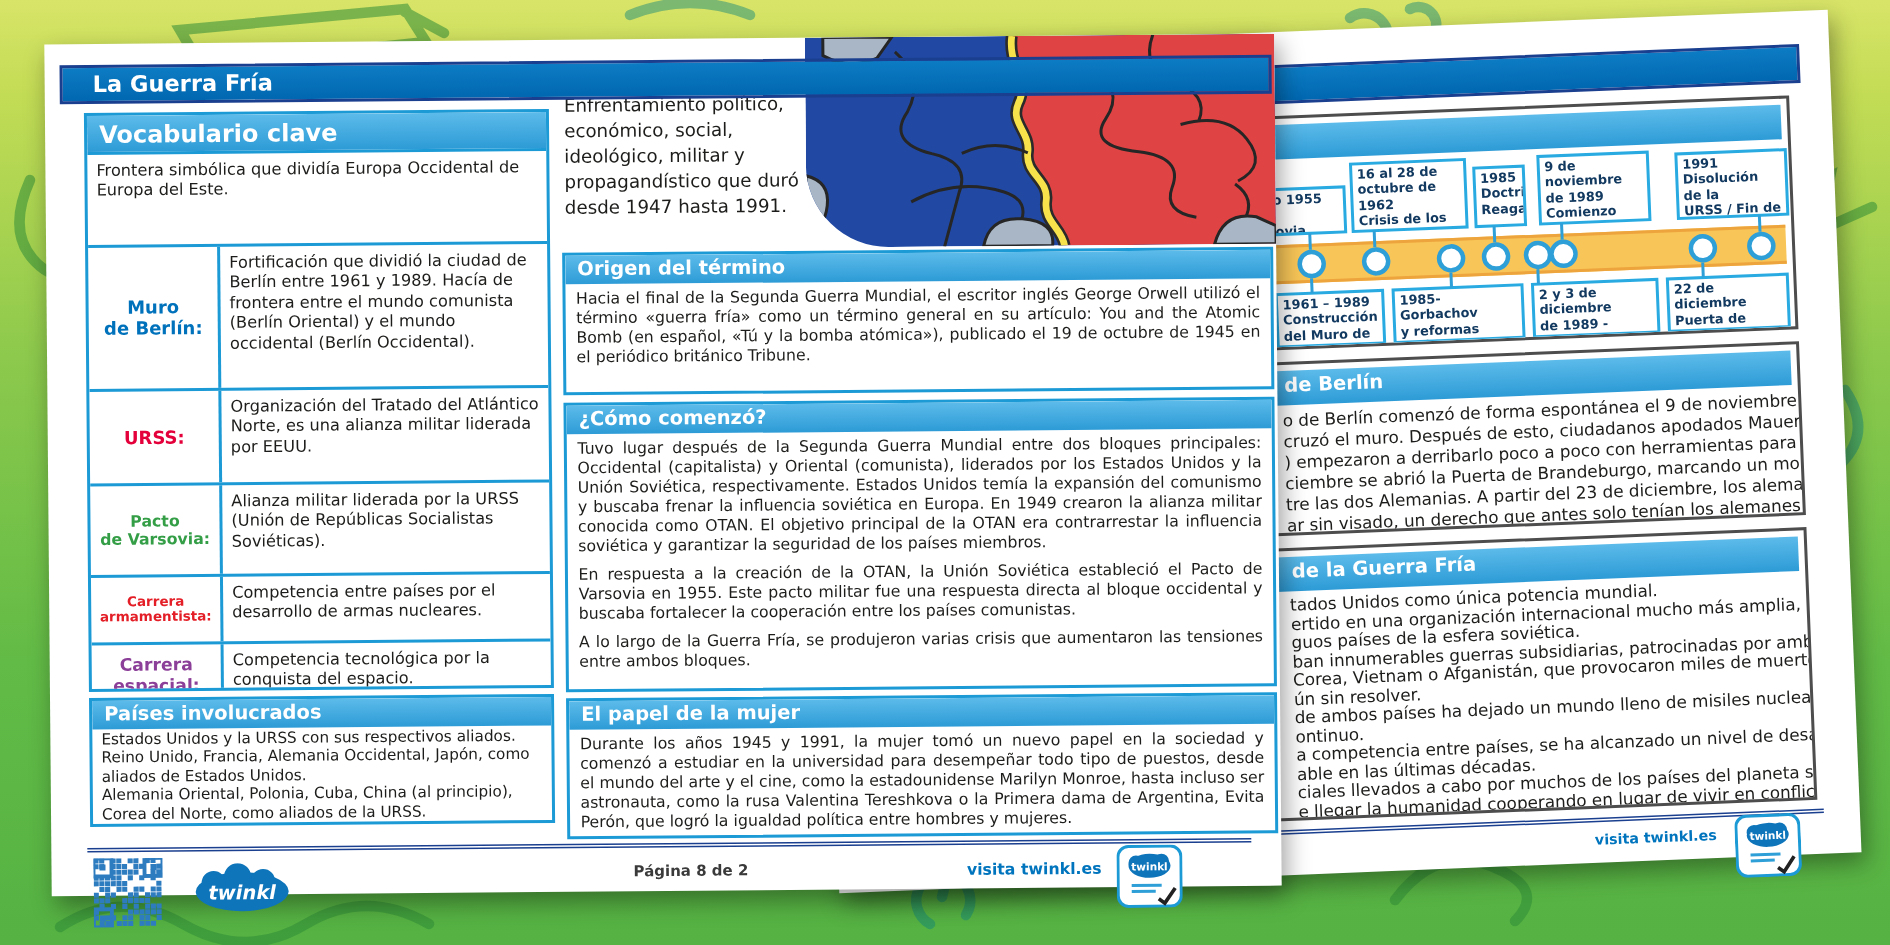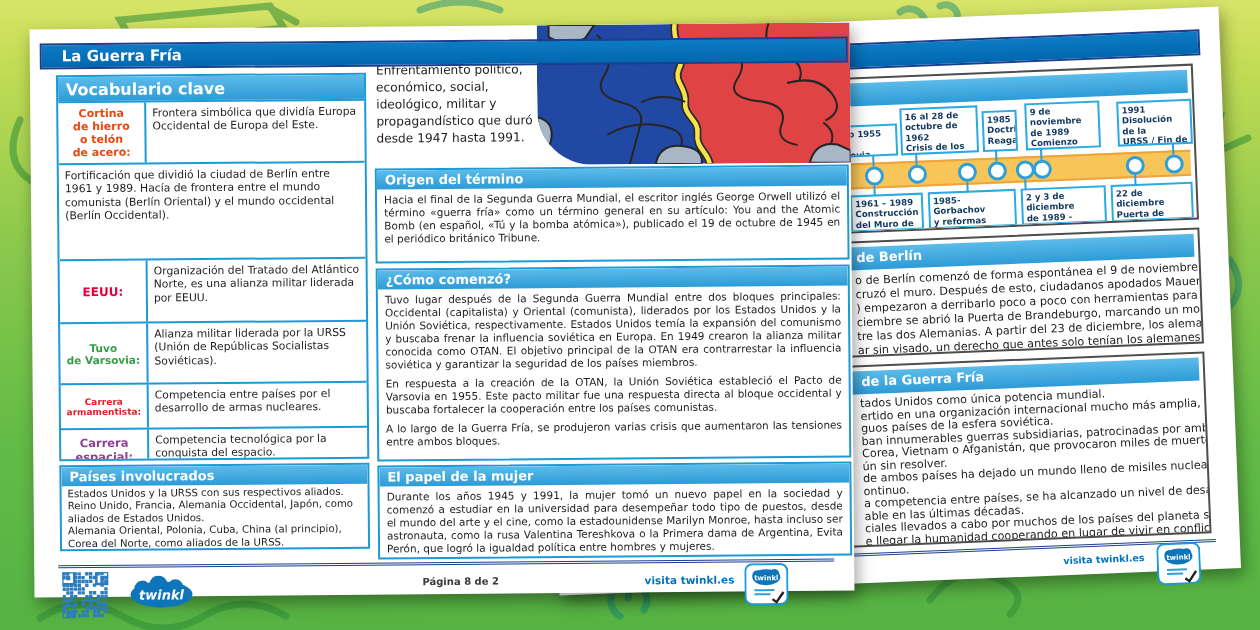--- a/index.html
+++ b/index.html
@@ -216,35 +216,33 @@
     </div>
 
     <div class="titlebar p1-title">
       <span>La Guerra Fría</span>
     </div>
 
     <div class="bluebox vocab">
       <div class="sec-head">Vocabulario clave</div>
       <div id="vocab-rows">
           <div class="vocab-row" style="height: 62px;">
-            <div class="term" style="color: rgb(232, 71, 15); font-size: 11px;">Cortina
-de hierro
-o telón
-de acero:</div>
             <div class="def">Frontera simbólica que dividía Europa Occidental de Europa del Este.</div>
           </div>
           <div class="vocab-row" style="height: 96px;">
+            <div class="term" style="color: rgb(0, 114, 188); font-size: 12px;">Muro
+de Berlín:</div>
             <div class="def">Fortificación que dividió la ciudad de Berlín entre 1961 y 1989. Hacía de frontera entre el mundo comunista (Berlín Oriental) y el mundo occidental (Berlín Occidental).</div>
           </div>
           <div class="vocab-row" style="height: 63px;">
-            <div class="term" style="color: rgb(228, 0, 58); font-size: 12px;">EEUU:</div>
+            <div class="term" style="color: rgb(228, 0, 58); font-size: 12px;">URSS:</div>
             <div class="def">Organización del Tratado del Atlántico Norte, es una alianza militar liderada por EEUU.</div>
           </div>
           <div class="vocab-row" style="height: 61px;">
-            <div class="term" style="color: rgb(52, 158, 71); font-size: 10.5px;">Tuvo
+            <div class="term" style="color: rgb(52, 158, 71); font-size: 10.5px;">Pacto
 de Varsovia:</div>
             <div class="def">Alianza militar liderada por la URSS (Unión de Repúblicas Socialistas Soviéticas).</div>
           </div>
           <div class="vocab-row" style="height: 45px;">
             <div class="term" style="color: rgb(228, 30, 38); font-size: 9px;">Carrera
 armamentista:</div>
             <div class="def">Competencia entre países por el desarrollo de armas nucleares.</div>
           </div>
           <div class="vocab-row" style="height: 41px;">
             <div class="term" style="color: rgb(140, 63, 152); font-size: 11.5px;">Carrera

